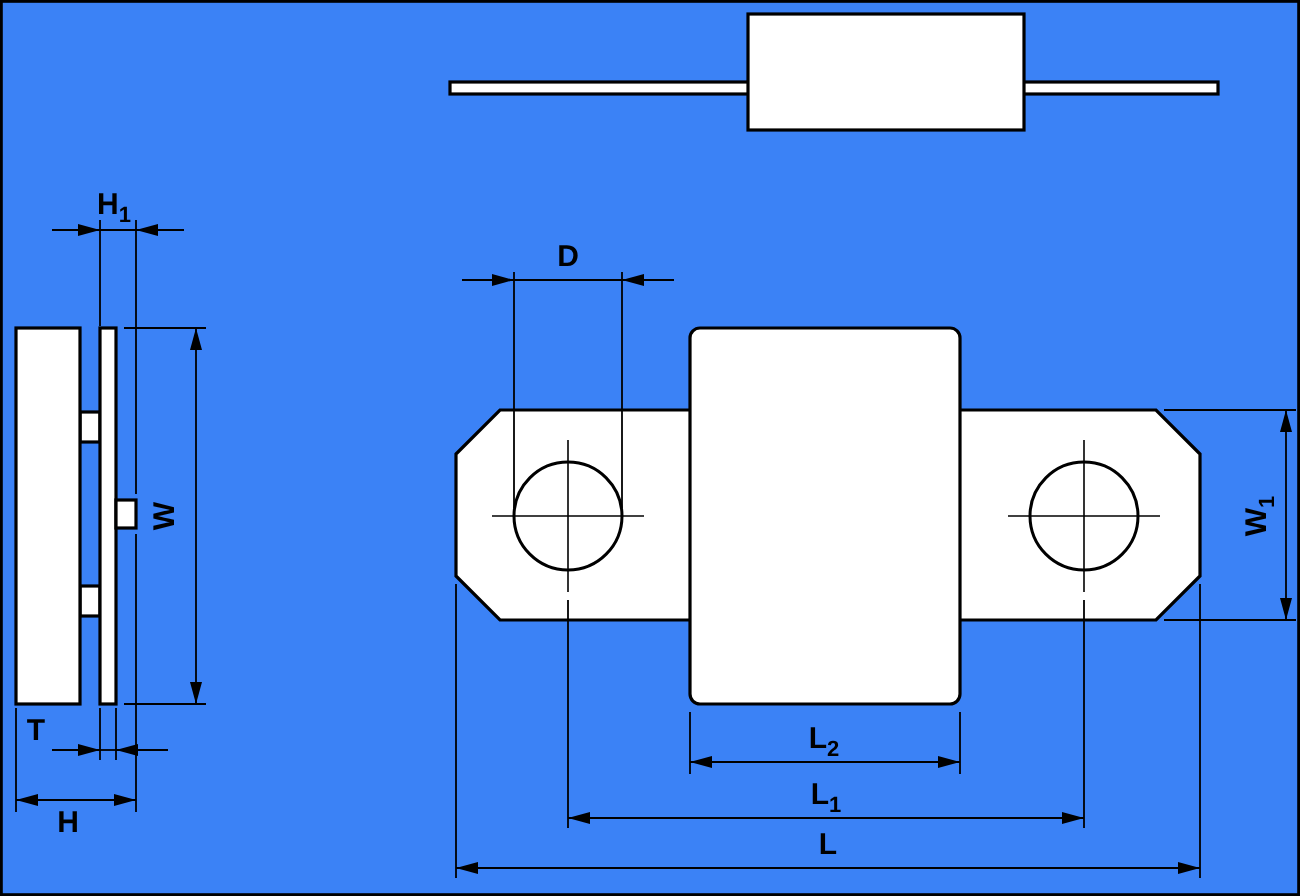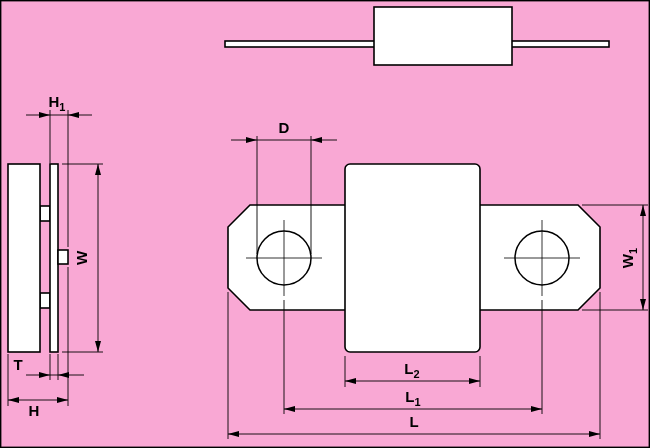--- a/index.html
+++ b/index.html
@@ -4,21 +4,21 @@
 <style>
   html, body {
     margin: 0;
     padding: 0;
     background: #ffffff;
   }
   .canvas {
     position: relative;
     width: 650px;
     height: 448px;
-    background: #f9a8d4;
+    background: #3b82f6;
     overflow: hidden;
   }
   svg text {
     font-family: "Liberation Sans", "DejaVu Sans", sans-serif;
     font-size: 15px;
     font-weight: bold;
     fill: #000000;
   }
   svg .sub {
     font-size: 11px;

